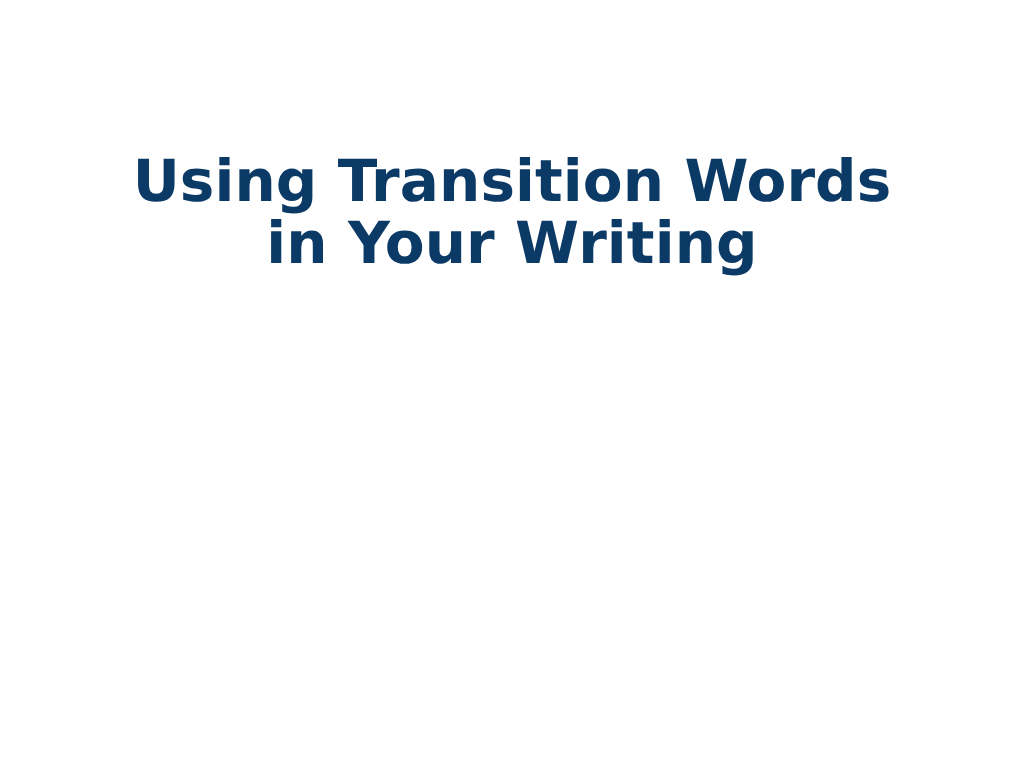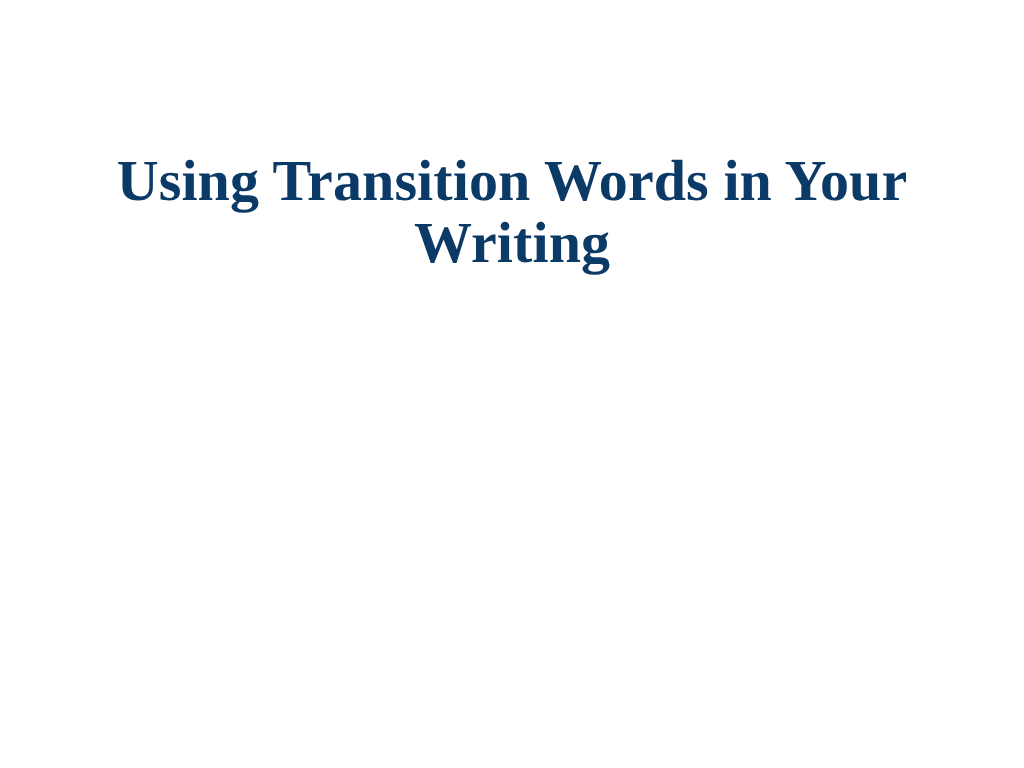--- a/index.html
+++ b/index.html
@@ -49,20 +49,20 @@
     width: 800px;
     min-height: 10px;
   }
 </style>
 </head>
 <body>
 
 <div class="slide" style="background: rgb(255, 255, 255);">
 
   <div class="title-block">
-    <h1 class="slide-title" style="color: rgb(12, 58, 102); text-align: center; font-weight: bold; font-family: Liberation Serif, serif;">Using Transition Words in Your Writing</h1>
+    <h1 class="slide-title" style="color: rgb(12, 58, 102); text-align: center; font-weight: bold;">Using Transition Words in Your Writing</h1>
   </div>
 
   <div class="body-block">
     <p class="slide-body"></p>
   </div>
 
 </div>
 
 </body></html>

